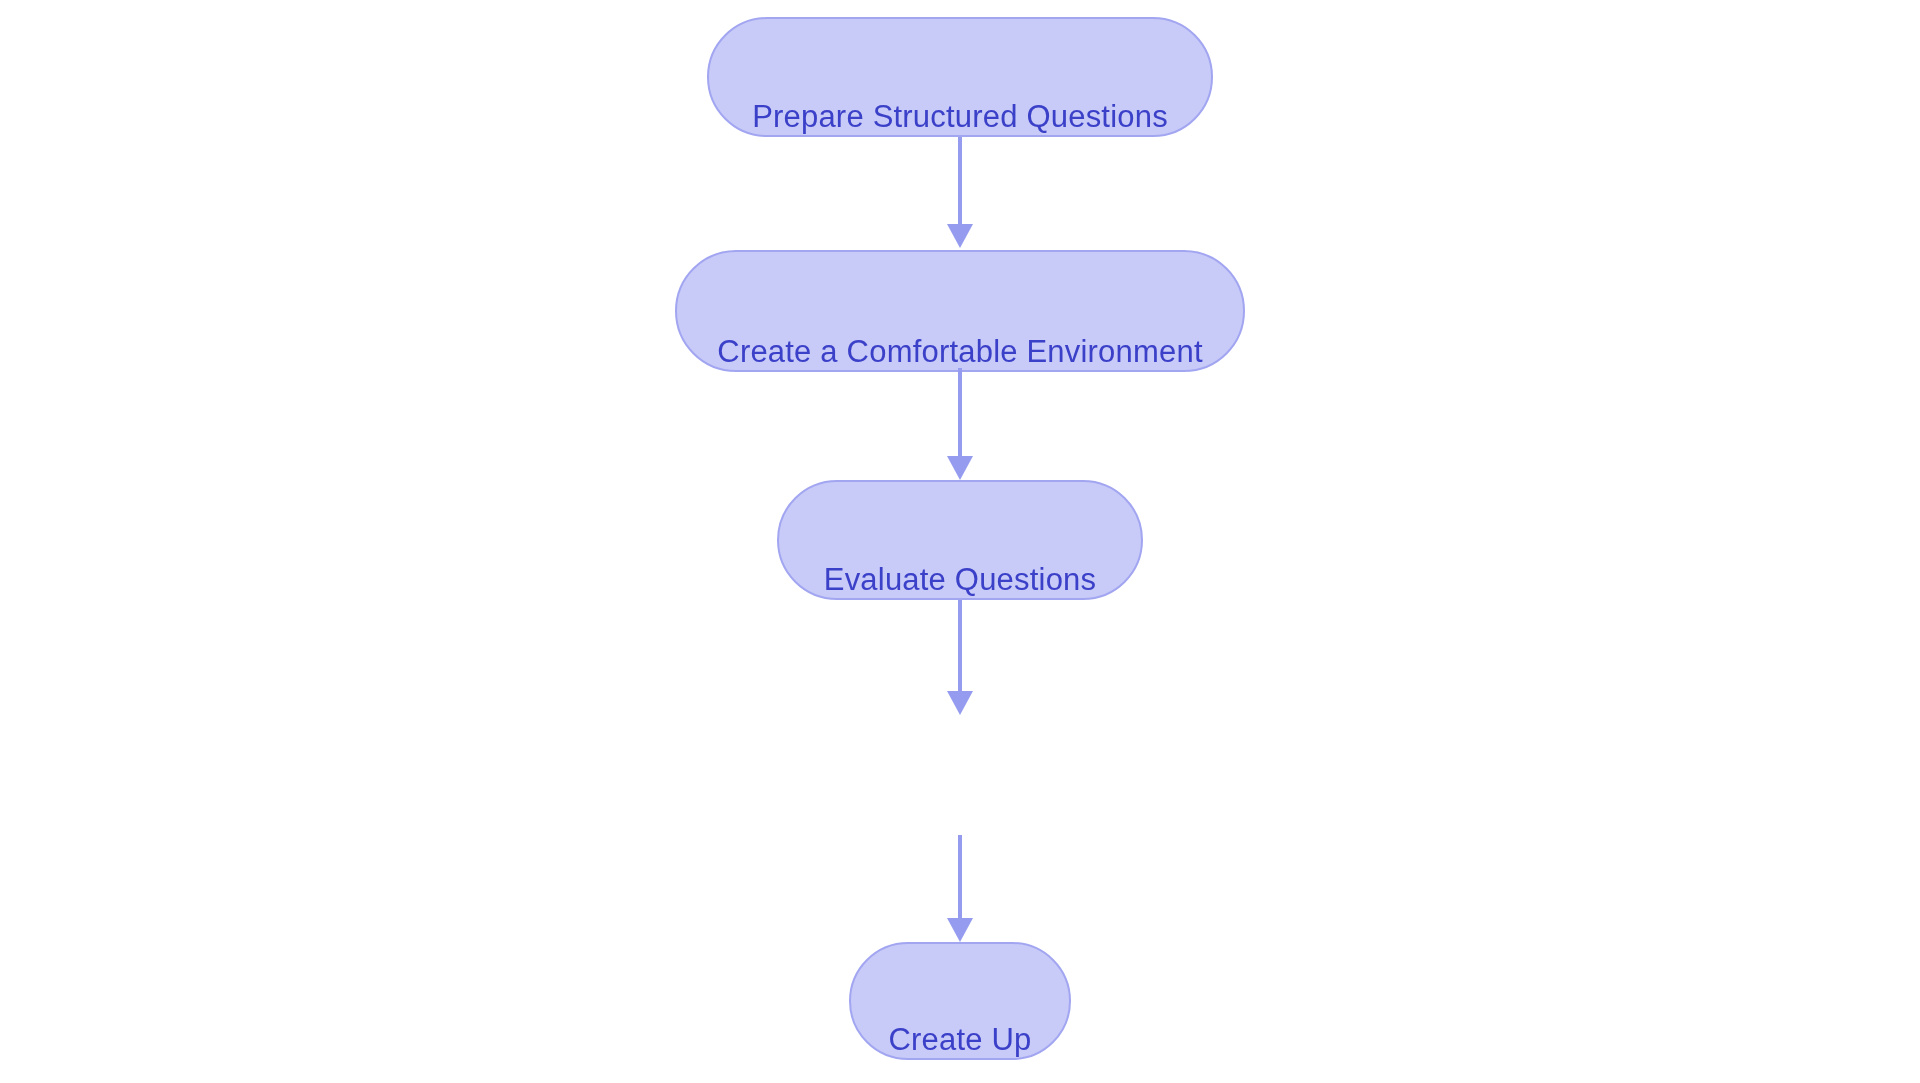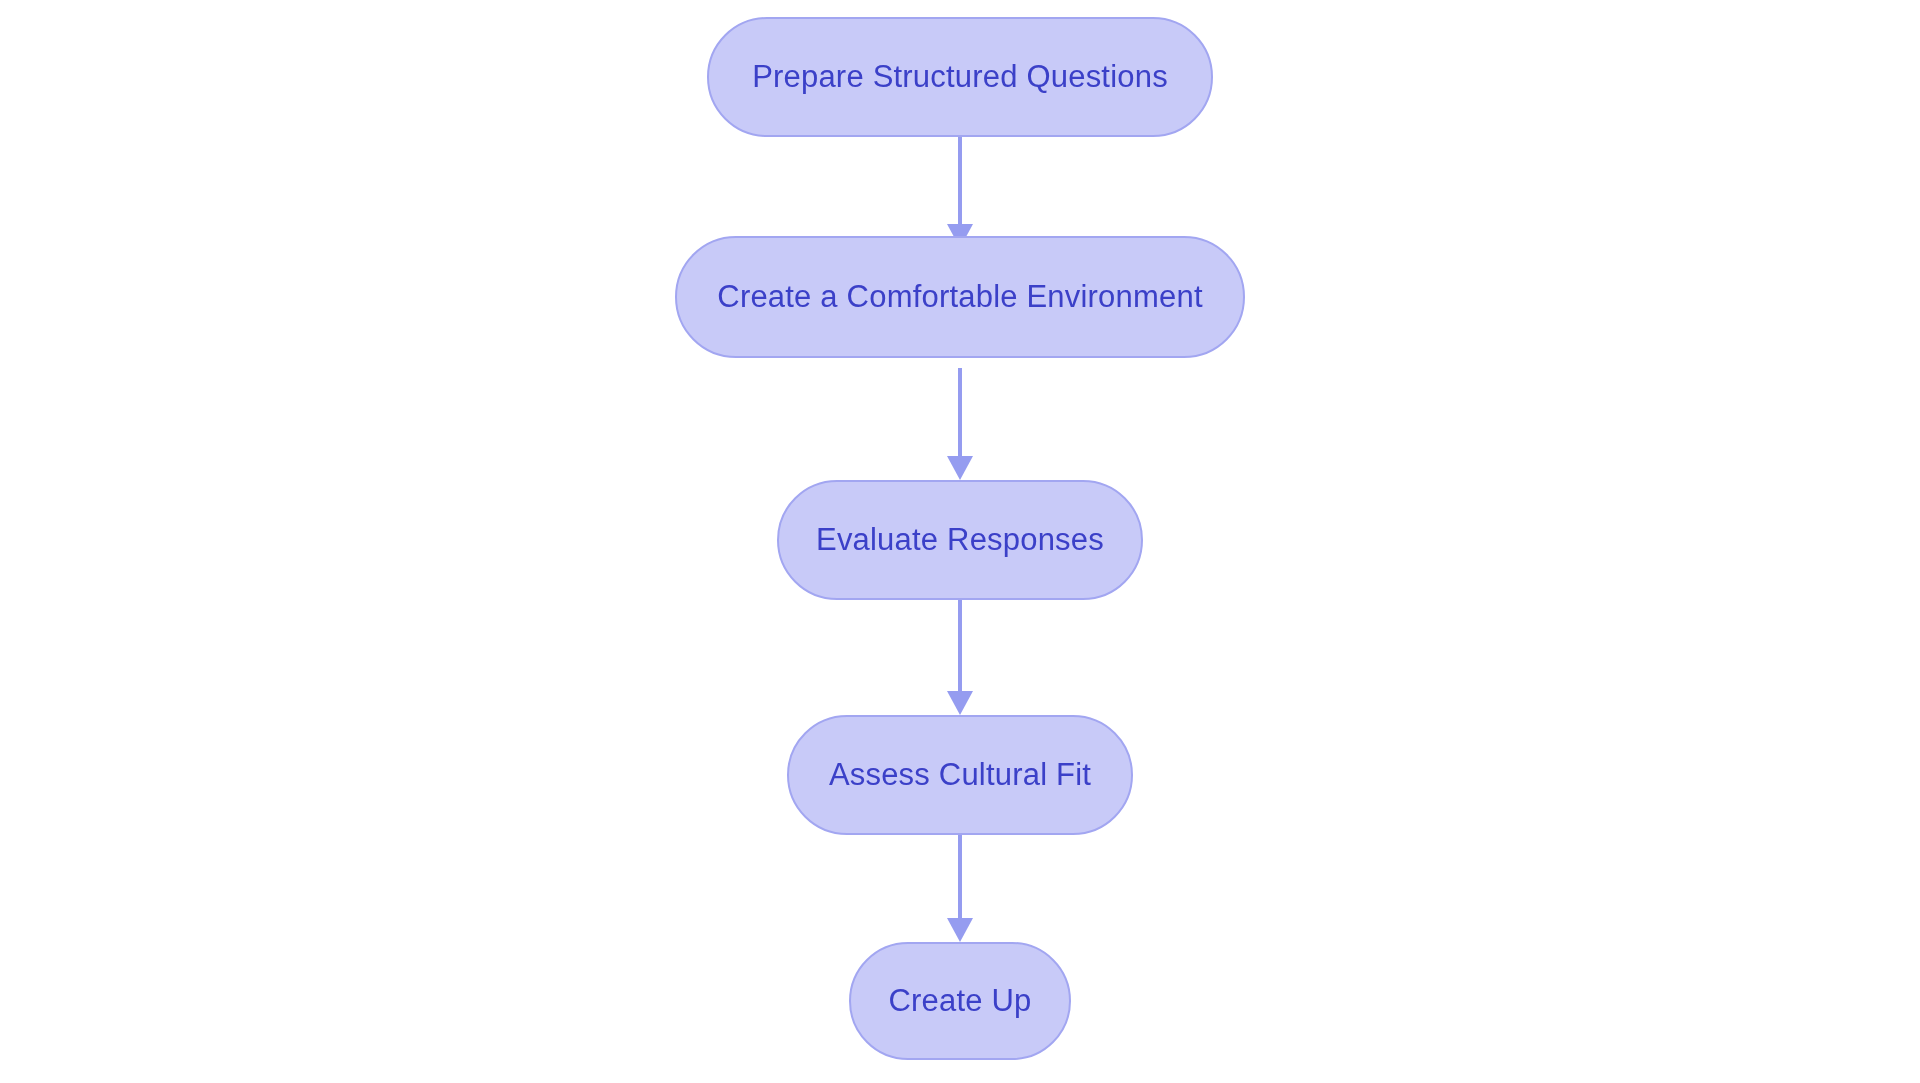--- a/index.html
+++ b/index.html
@@ -24,30 +24,30 @@
     background: var(--background);
   }
   .flow-node {
     position: absolute;
     left: 50%;
     transform: translateX(-50%);
     background: var(--node-fill);
     border: 2px solid var(--node-border);
     border-radius: 62px;
     display: flex;
-    align-items: center;
+    align-items: flex-end;
     justify-content: center;
     color: var(--node-text);
     font-size: 31px;
     letter-spacing: 0.2px;
     white-space: nowrap;
     text-align: center;
   }
   .node-1 { top: 17px;  width: 506px; height: 120px; }
-  .node-2 { top: 236px; width: 570px; height: 122px; }
+  .node-2 { top: 250px; width: 570px; height: 122px; }
   .node-3 { top: 480px; width: 366px; height: 120px; }
   .node-4 { top: 715px; width: 346px; height: 120px; }
   .node-5 { top: 942px; width: 222px; height: 118px; }
 
   .flow-arrow {
     position: absolute;
     left: 50%;
     transform: translateX(-50%);
     width: 26px;
     display: flex;
@@ -88,31 +88,28 @@
   <div class="flow-node node-2">
     <span>Create a Comfortable Environment</span>
   </div>
 
   <div class="flow-arrow arrow-2">
     <div class="arrow-line"></div>
     <div class="arrow-head"></div>
   </div>
 
   <div class="flow-node node-3">
-    <span>Evaluate Responses</span>
+    <span>Evaluate Questions</span>
   </div>
 
   <div class="flow-arrow arrow-3">
     <div class="arrow-line"></div>
     <div class="arrow-head"></div>
   </div>
 
-  <div class="flow-node node-4">
-    <span>Assess Cultural Fit</span>
-  </div>
 
   <div class="flow-arrow arrow-4">
     <div class="arrow-line"></div>
     <div class="arrow-head"></div>
   </div>
 
   <div class="flow-node node-5">
     <span>Create Up</span>
   </div>
 

